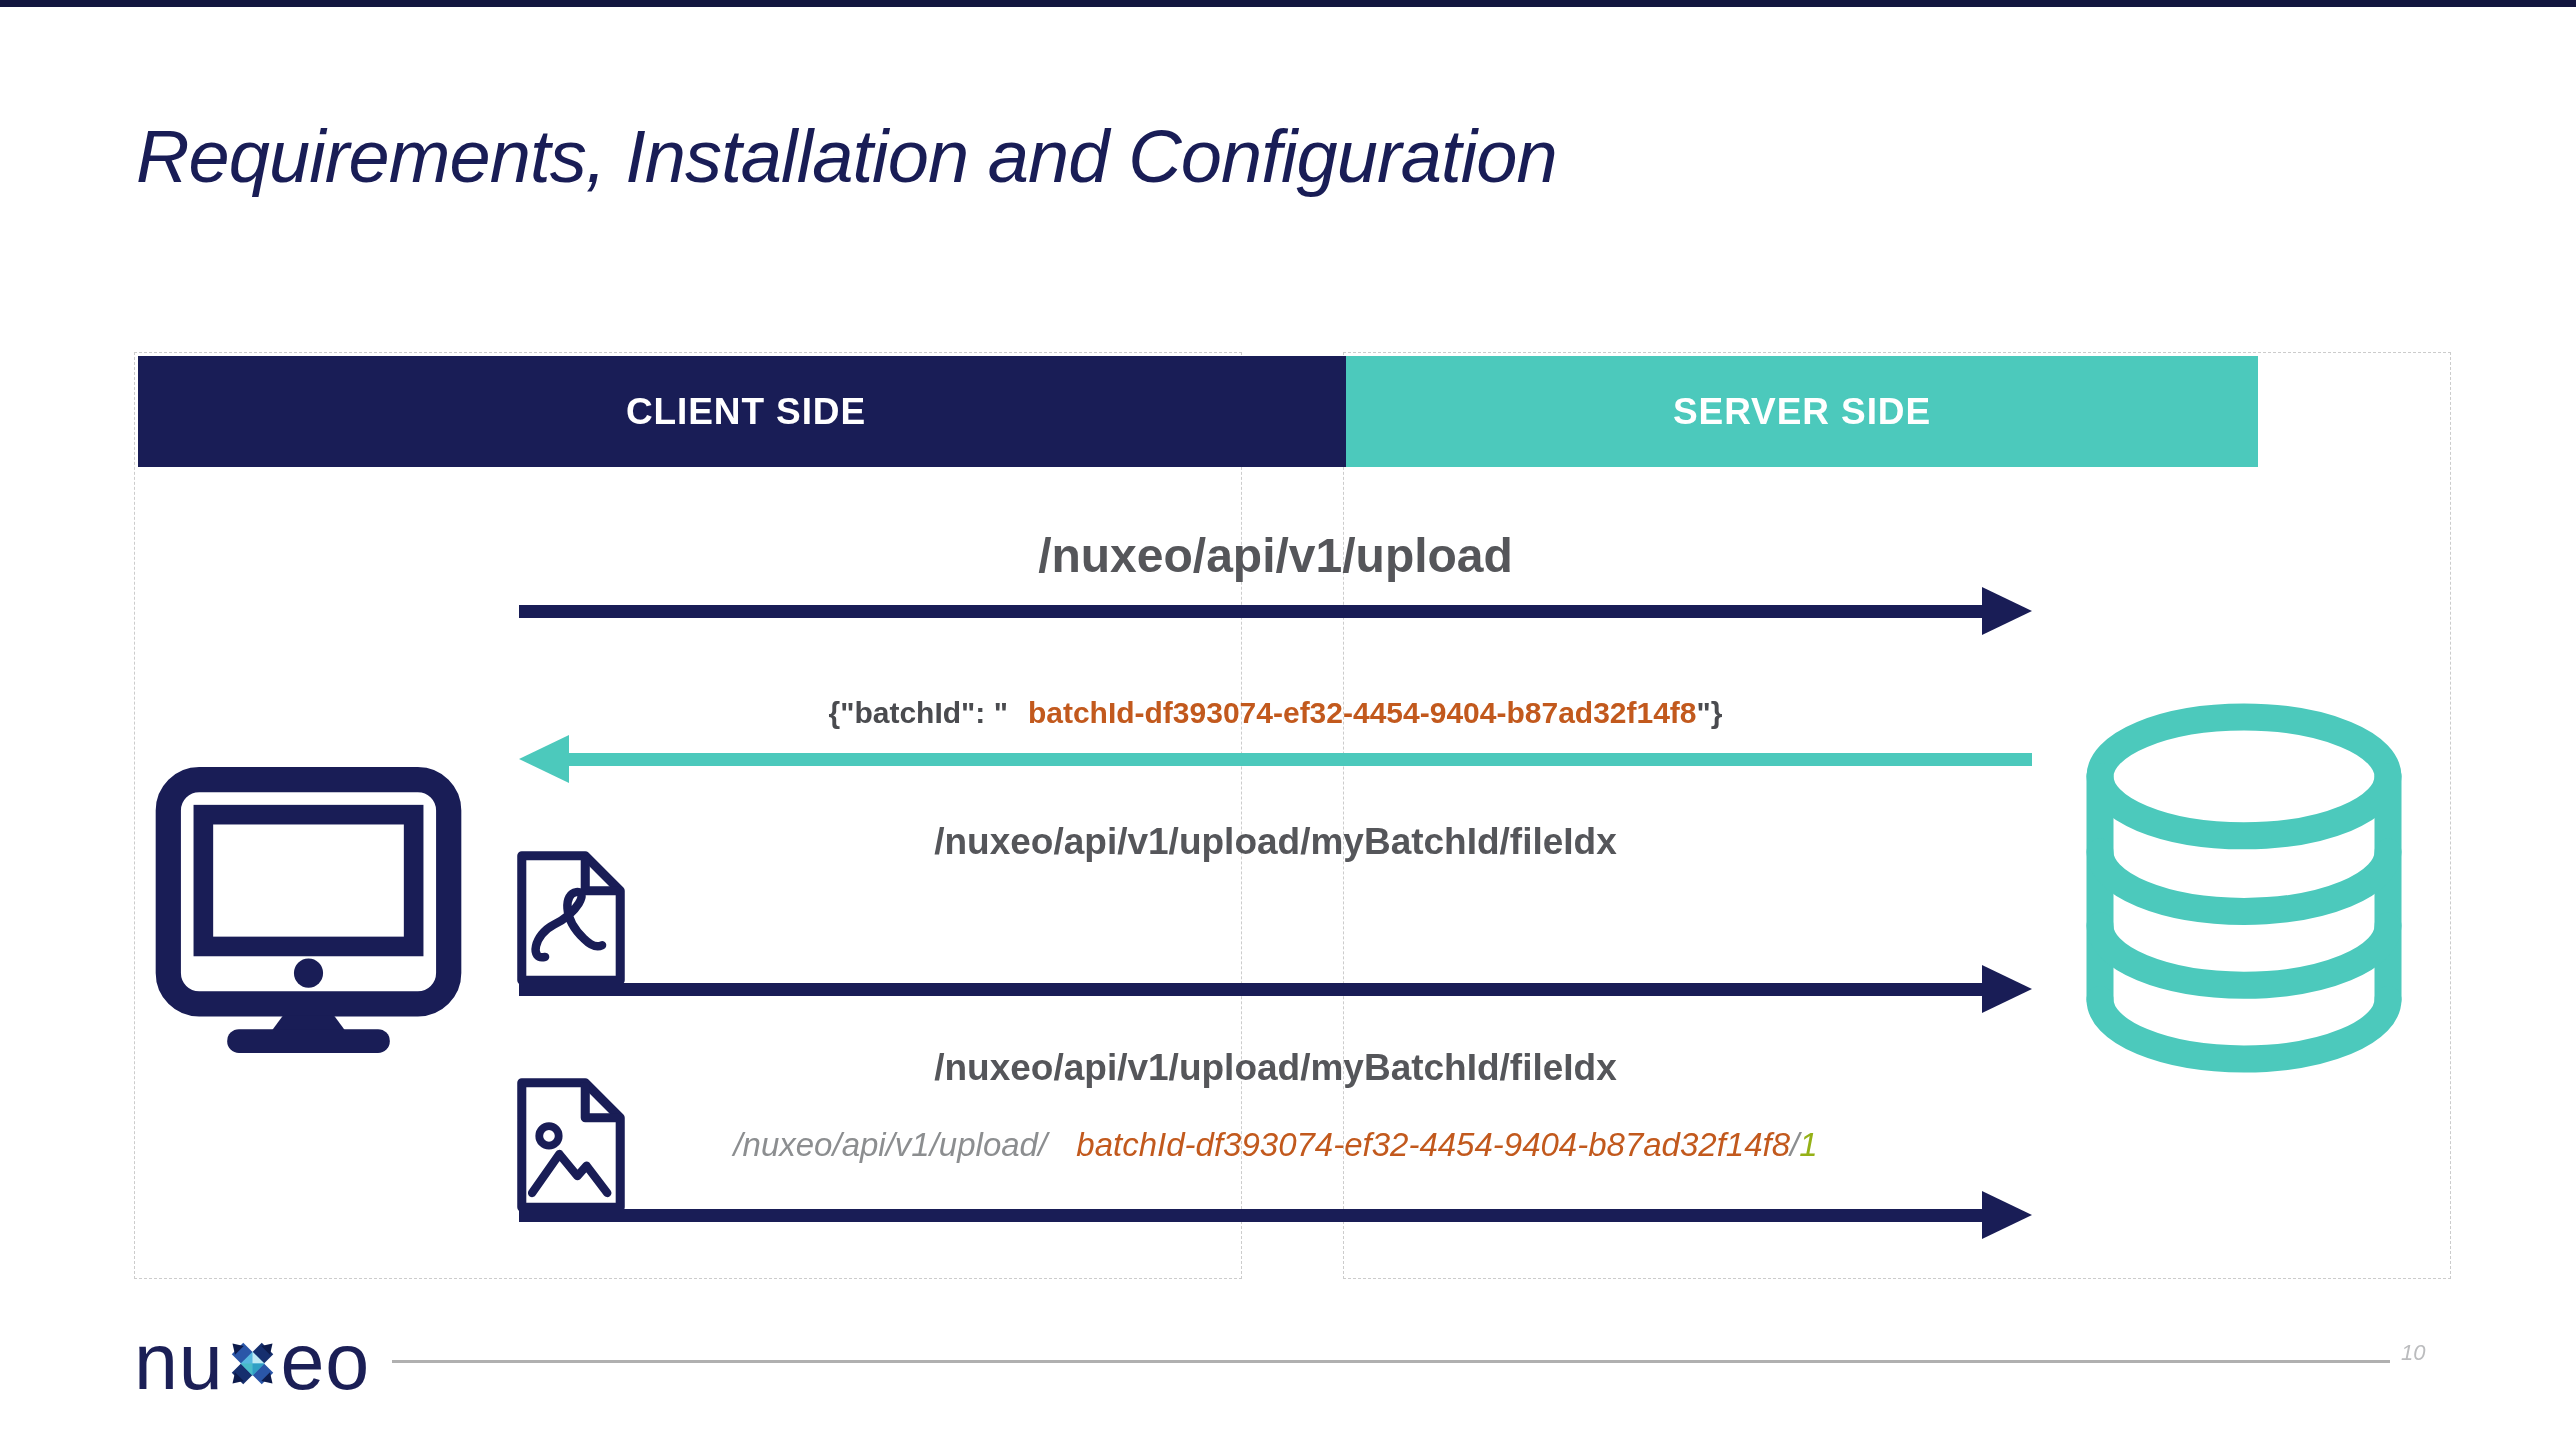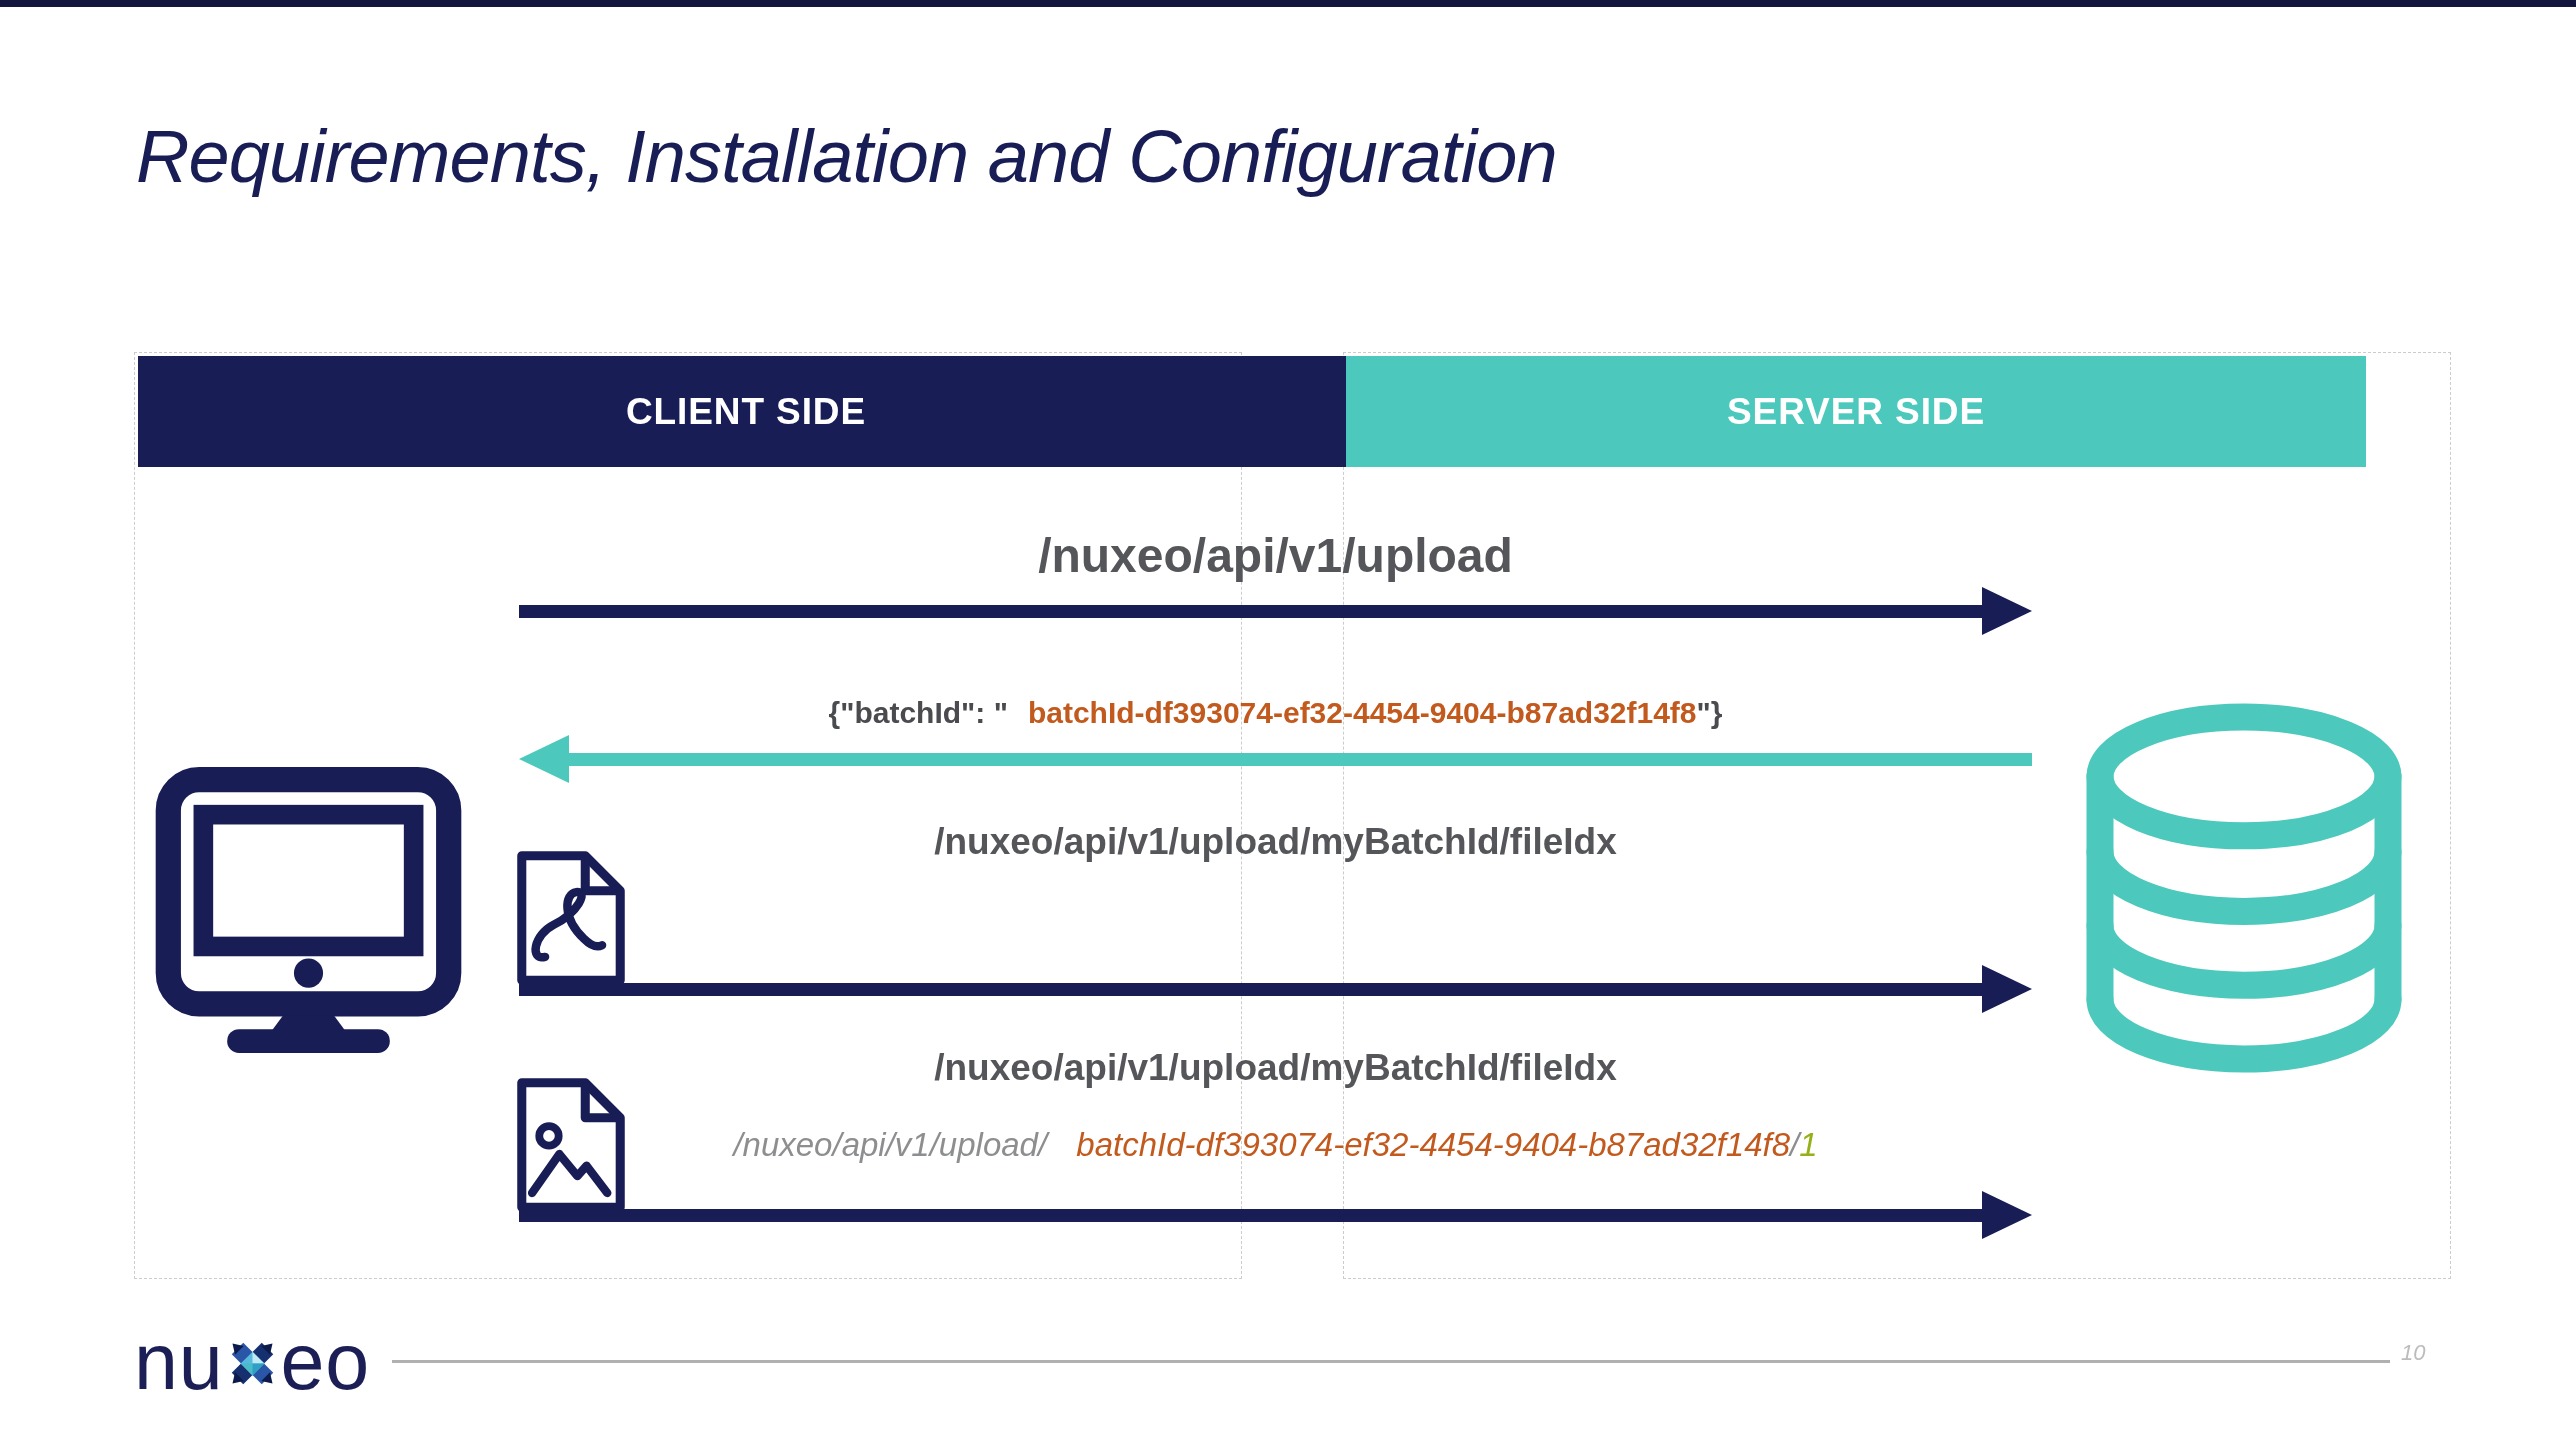--- a/index.html
+++ b/index.html
@@ -11,21 +11,21 @@
   .title{position:absolute;left:136px;top:114px;width:2147px;
          font-size:74px;font-style:italic;font-weight:400;letter-spacing:-0.9px;color:#191d56;}
 
   .dashed-box{position:absolute;border:1.8px dashed #cccccc;background:transparent;}
   .box-client{left:134px;top:352px;width:1106px;height:925px;}
   .box-server{left:1343px;top:352px;width:1106px;height:925px;}
 
   .side-bar{position:absolute;top:356px;height:111px;display:flex;align-items:center;justify-content:center;
             color:#ffffff;font-size:37px;font-weight:700;letter-spacing:0.9px;}
   .bar-client{left:138px;width:1216px;background:#191d56;}
-  .bar-server{left:1346px;width:1020px;background:#4cc9bc;}
+  .bar-server{left:1346px;width:912px;background:#4cc9bc;}
 
   
   .flow-label{position:absolute;left:519px;width:1513px;text-align:center;color:#55565a;}
   .lbl-upload{top:528px;font-size:48px;font-weight:700;}
   .lbl-json{top:696px;font-size:30px;font-weight:700;color:#4a4b4f;}
   .lbl-file{font-size:37px;font-weight:700;}
   .lbl-file0{top:821px;}
   .lbl-file1{top:1047px;}
   .lbl-url{font-size:33px;font-weight:400;color:#8c8e90;}
   .lbl-url0{top:916px;}

